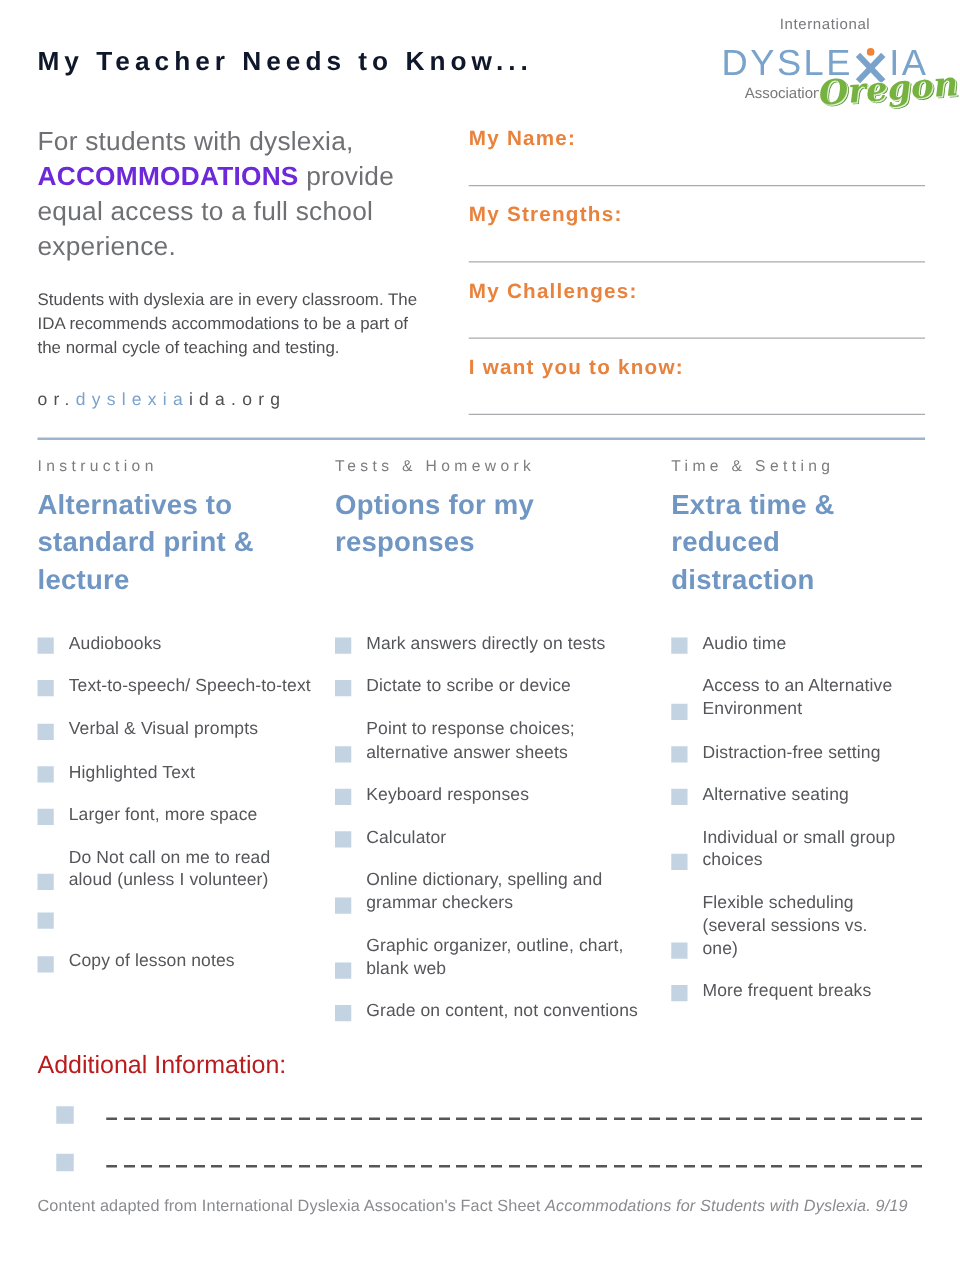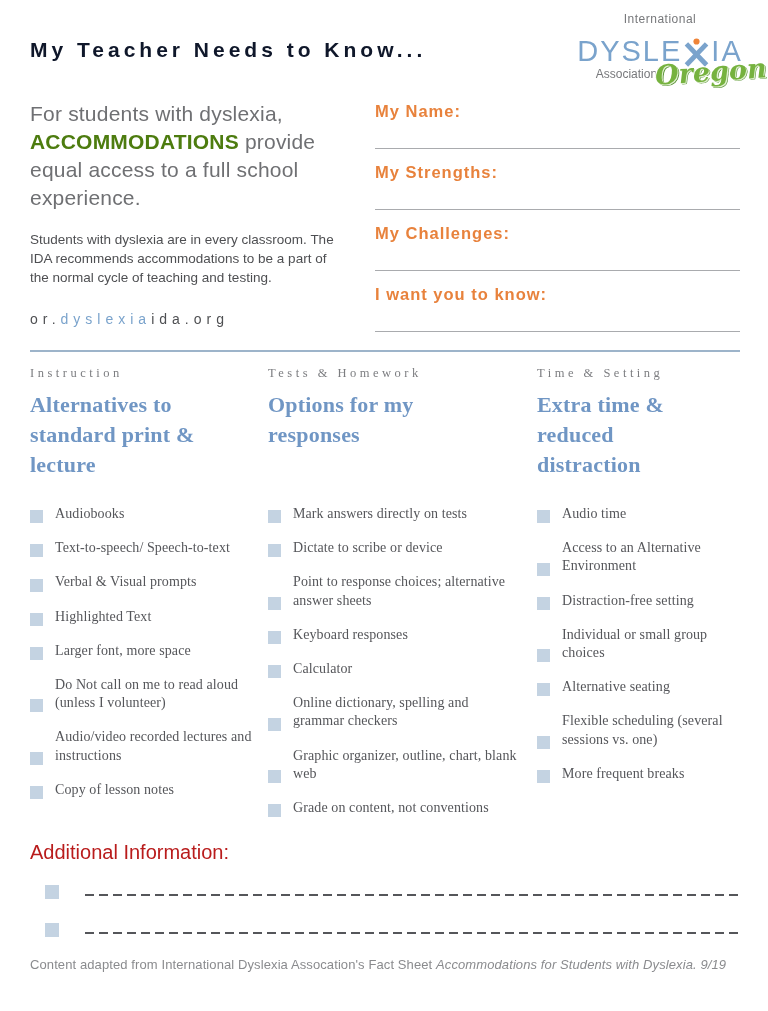--- a/index.html
+++ b/index.html
@@ -38,36 +38,36 @@
     font-style: italic; font-weight: 700;
     font-size: 27px; color: #76b23f;
     transform: rotate(-4deg);
     text-shadow: 1px 1px 0 #dff0cf, -1px -1px 0 #ffffff, 1.5px 1.5px 0 #4e8a2a;
     letter-spacing: 0px;
   }
 
   
   .top-grid { display: grid; grid-template-columns: 330px 1fr; column-gap: 15px; padding: 0 28px 0 30px; height: 255px; }
   .lead { margin-top: 5px; font-size: 21px; line-height: 1.33; color: #6f7073; letter-spacing: 0.2px; }
-  .lead .hl { color: #4d7c0f; font-weight: 700; }
+  .lead .hl { color: #6d28d9; font-weight: 700; }
   .intro-body { margin-top: 18px; font-size: 13.5px; line-height: 1.42; color: #4e4f52; max-width: 305px; }
   .website { margin-top: 24px; font-size: 14px; letter-spacing: 5px; color: #4e4f52; white-space: nowrap; }
   .website .blue { color: #7aa3cc; }
 
   .form-fields { margin-top: 7px; }
   .field { height: 61px; position: relative; }
   .field-label { font-size: 16.5px; font-weight: 600; letter-spacing: 1px; color: #e8823c; }
   .field-line { position: absolute; left: 0; right: 0; bottom: 14px; border-bottom: 1.5px solid #a9abae; }
 
   
   .divider { margin: 0 28px 0 30px; border-top: 2px solid #9db4ca; }
 
   
   .columns { display: grid; grid-template-columns: 238px 269px 1fr; padding: 0 28px 0 30px; }
-  .col { padding-right: 14px; font-family: Liberation Serif, serif; }
+  .col { padding-right: 14px; }
   .col-head { height: 153px; padding-top: 14px; }
   .kicker { font-size: 12.5px; letter-spacing: 3.5px; color: #7c7d80; }
   .col-heading { margin-top: 9px; font-size: 22px; font-weight: 700; color: #7096c4; line-height: 1.36; letter-spacing: 0.2px; }
   .col:nth-child(2) .col-heading { max-width: 185px; }
   .col:nth-child(3) .col-heading { max-width: 140px; }
   .items { list-style: none; }
   .item { display: flex; align-items: flex-end; margin-bottom: 16px; }
   .checkbox {
     flex: 0 0 13px; width: 13px; height: 13px;
     background: #c4d3e2; margin-top: 2px; cursor: pointer;
@@ -165,21 +165,20 @@
           <li class="item">
             <span class="checkbox"></span>
             <span class="item-label">Larger font, more space</span>
           </li>
           <li class="item">
             <span class="checkbox"></span>
             <span class="item-label">Do Not call on me to read aloud (unless I volunteer)</span>
           </li>
           <li class="item">
             <span class="checkbox"></span>
-            <span class="item-label">Audio/video recorded lectures and instructions</span>
           </li>
           <li class="item">
             <span class="checkbox"></span>
             <span class="item-label">Copy of lesson notes</span>
           </li>
         </ul>
       </div>
       <div class="col">
         <div class="col-head">
           <div class="kicker">Tests &amp; Homework</div>
@@ -233,25 +232,25 @@
           <li class="item">
             <span class="checkbox"></span>
             <span class="item-label">Access to an Alternative Environment</span>
           </li>
           <li class="item">
             <span class="checkbox"></span>
             <span class="item-label">Distraction-free setting</span>
           </li>
           <li class="item">
             <span class="checkbox"></span>
+            <span class="item-label">Alternative seating</span>
+          </li>
+          <li class="item">
+            <span class="checkbox"></span>
             <span class="item-label">Individual or small group choices</span>
-          </li>
-          <li class="item">
-            <span class="checkbox"></span>
-            <span class="item-label">Alternative seating</span>
           </li>
           <li class="item">
             <span class="checkbox"></span>
             <span class="item-label">Flexible scheduling (several sessions vs. one)</span>
           </li>
           <li class="item">
             <span class="checkbox"></span>
             <span class="item-label">More frequent breaks</span>
           </li>
         </ul>

